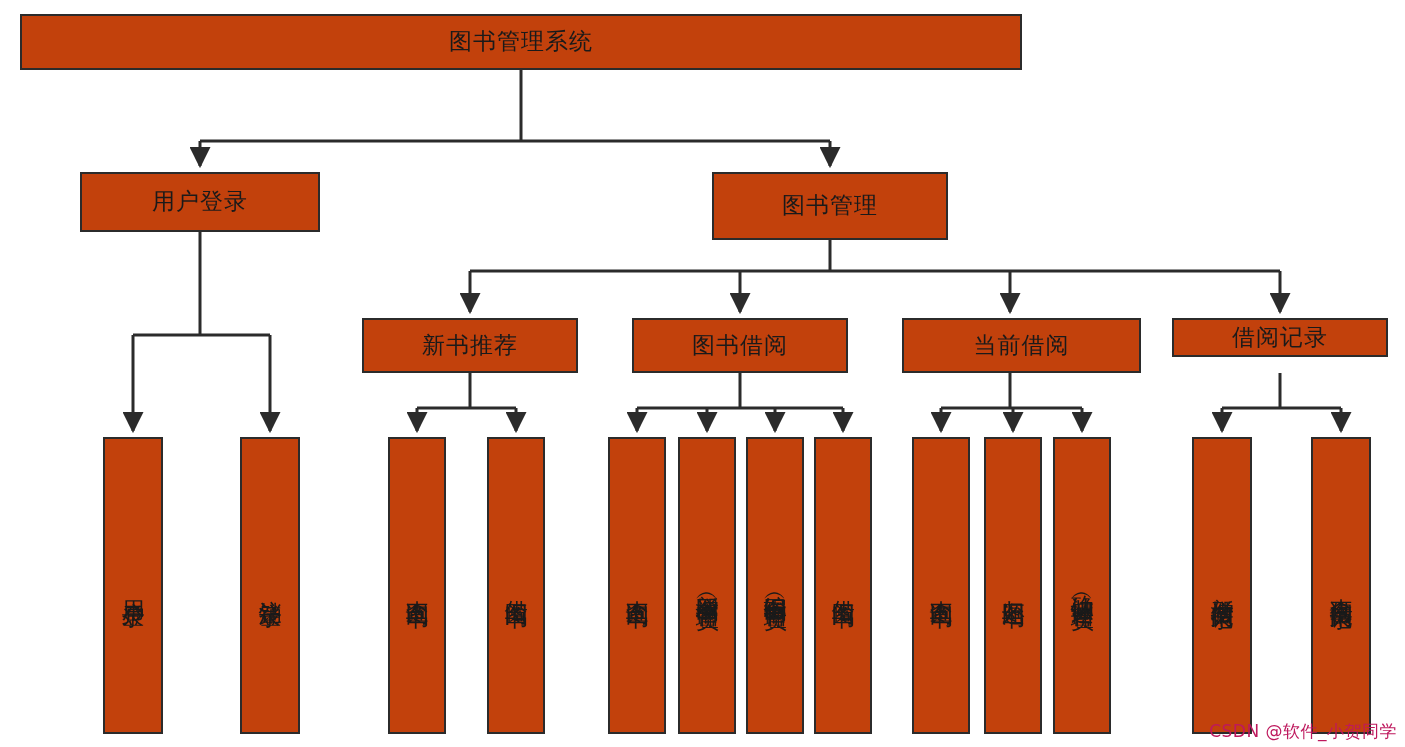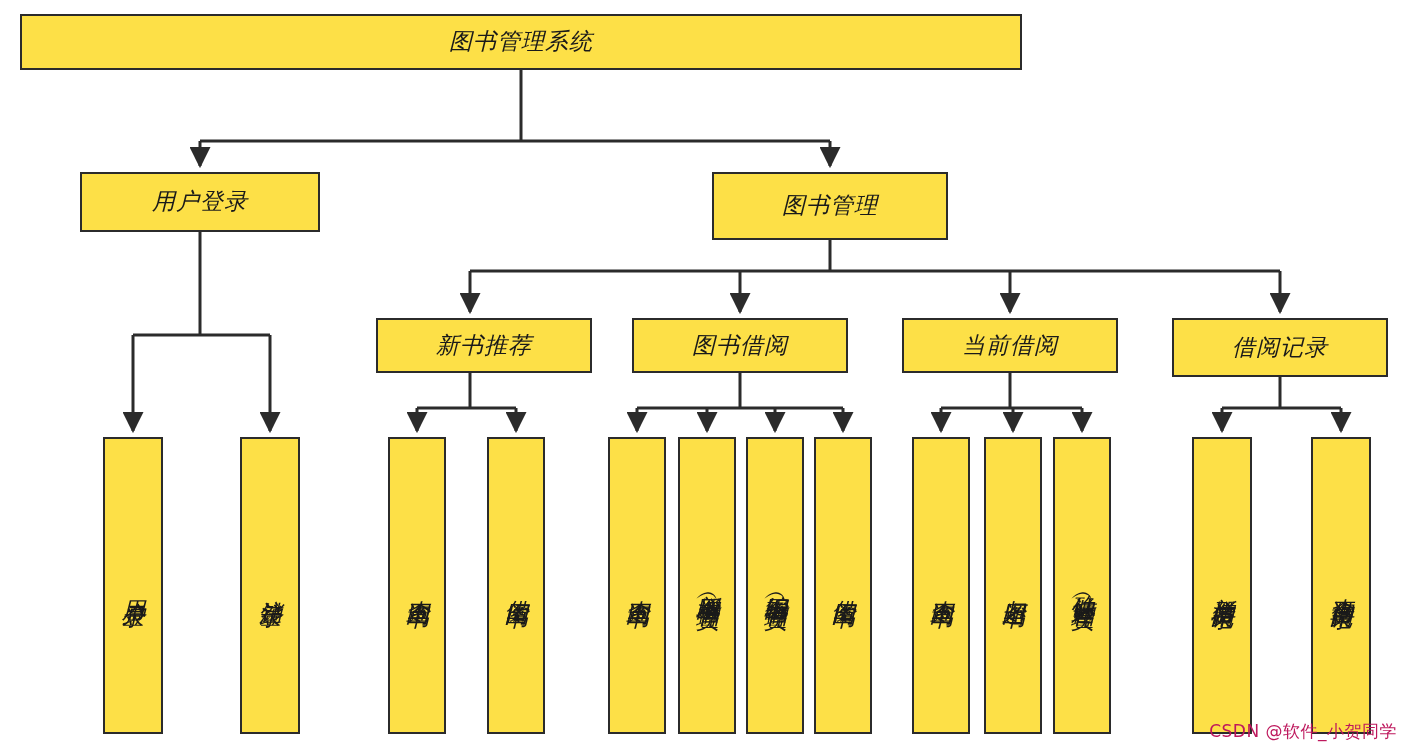--- a/index.html
+++ b/index.html
@@ -23,27 +23,26 @@
     left: 0;
     top: 0;
     width: 1405px;
     height: 747px;
     pointer-events: none;
   }
   .node {
     position: absolute;
     box-sizing: border-box;
     border: 2px solid #2b2b2b;
-    background: #fde047;
+    background: #c2410c;
     display: flex;
     align-items: center;
     justify-content: center;
     color: #1a1a1a;
     text-align: center;
-    font-style: italic;
   }
   .node.horiz {
     font-size: 23px;
     line-height: 1.2;
     letter-spacing: 1px;
   }
   .node.vert {
     writing-mode: vertical-rl;
     text-orientation: upright;
     font-size: 23px;
@@ -126,30 +125,30 @@
     <span class="label">图书管理系统</span>
   </div>
 
   <div class="node horiz" style="left:80px; top:172px; width:240px; height:60px;">
     <span class="label">用户登录</span>
   </div>
   <div class="node horiz" style="left:712px; top:172px; width:236px; height:68px;">
     <span class="label">图书管理</span>
   </div>
 
-  <div class="node horiz" style="left:362px; top:318px; width:216px; height:55px;margin-left:14px;">
+  <div class="node horiz" style="left:362px; top:318px; width:216px; height:55px;">
     <span class="label">新书推荐</span>
   </div>
   <div class="node horiz" style="left:632px; top:318px; width:216px; height:55px;">
     <span class="label">图书借阅</span>
   </div>
-  <div class="node horiz" style="left:902px; top:318px; width:216px; height:55px;">
+  <div class="node horiz" style="left:902px; top:318px; width:239px; height:55px;">
     <span class="label">当前借阅</span>
   </div>
-  <div class="node horiz" style="left:1172px; top:318px; width:216px; height:59px;">
+  <div class="node horiz" style="left:1172px; top:318px; width:216px; height:39px;">
     <span class="label">借阅记录</span>
   </div>
 
   <div class="node vert" style="left:103px; top:437px; width:60px; height:297px;">
     <span class="label">用户登录</span>
   </div>
   <div class="node vert" style="left:240px; top:437px; width:60px; height:297px;">
     <span class="label">注销登录</span>
   </div>
   <div class="node vert" style="left:388px; top:437px; width:58px; height:297px;">

